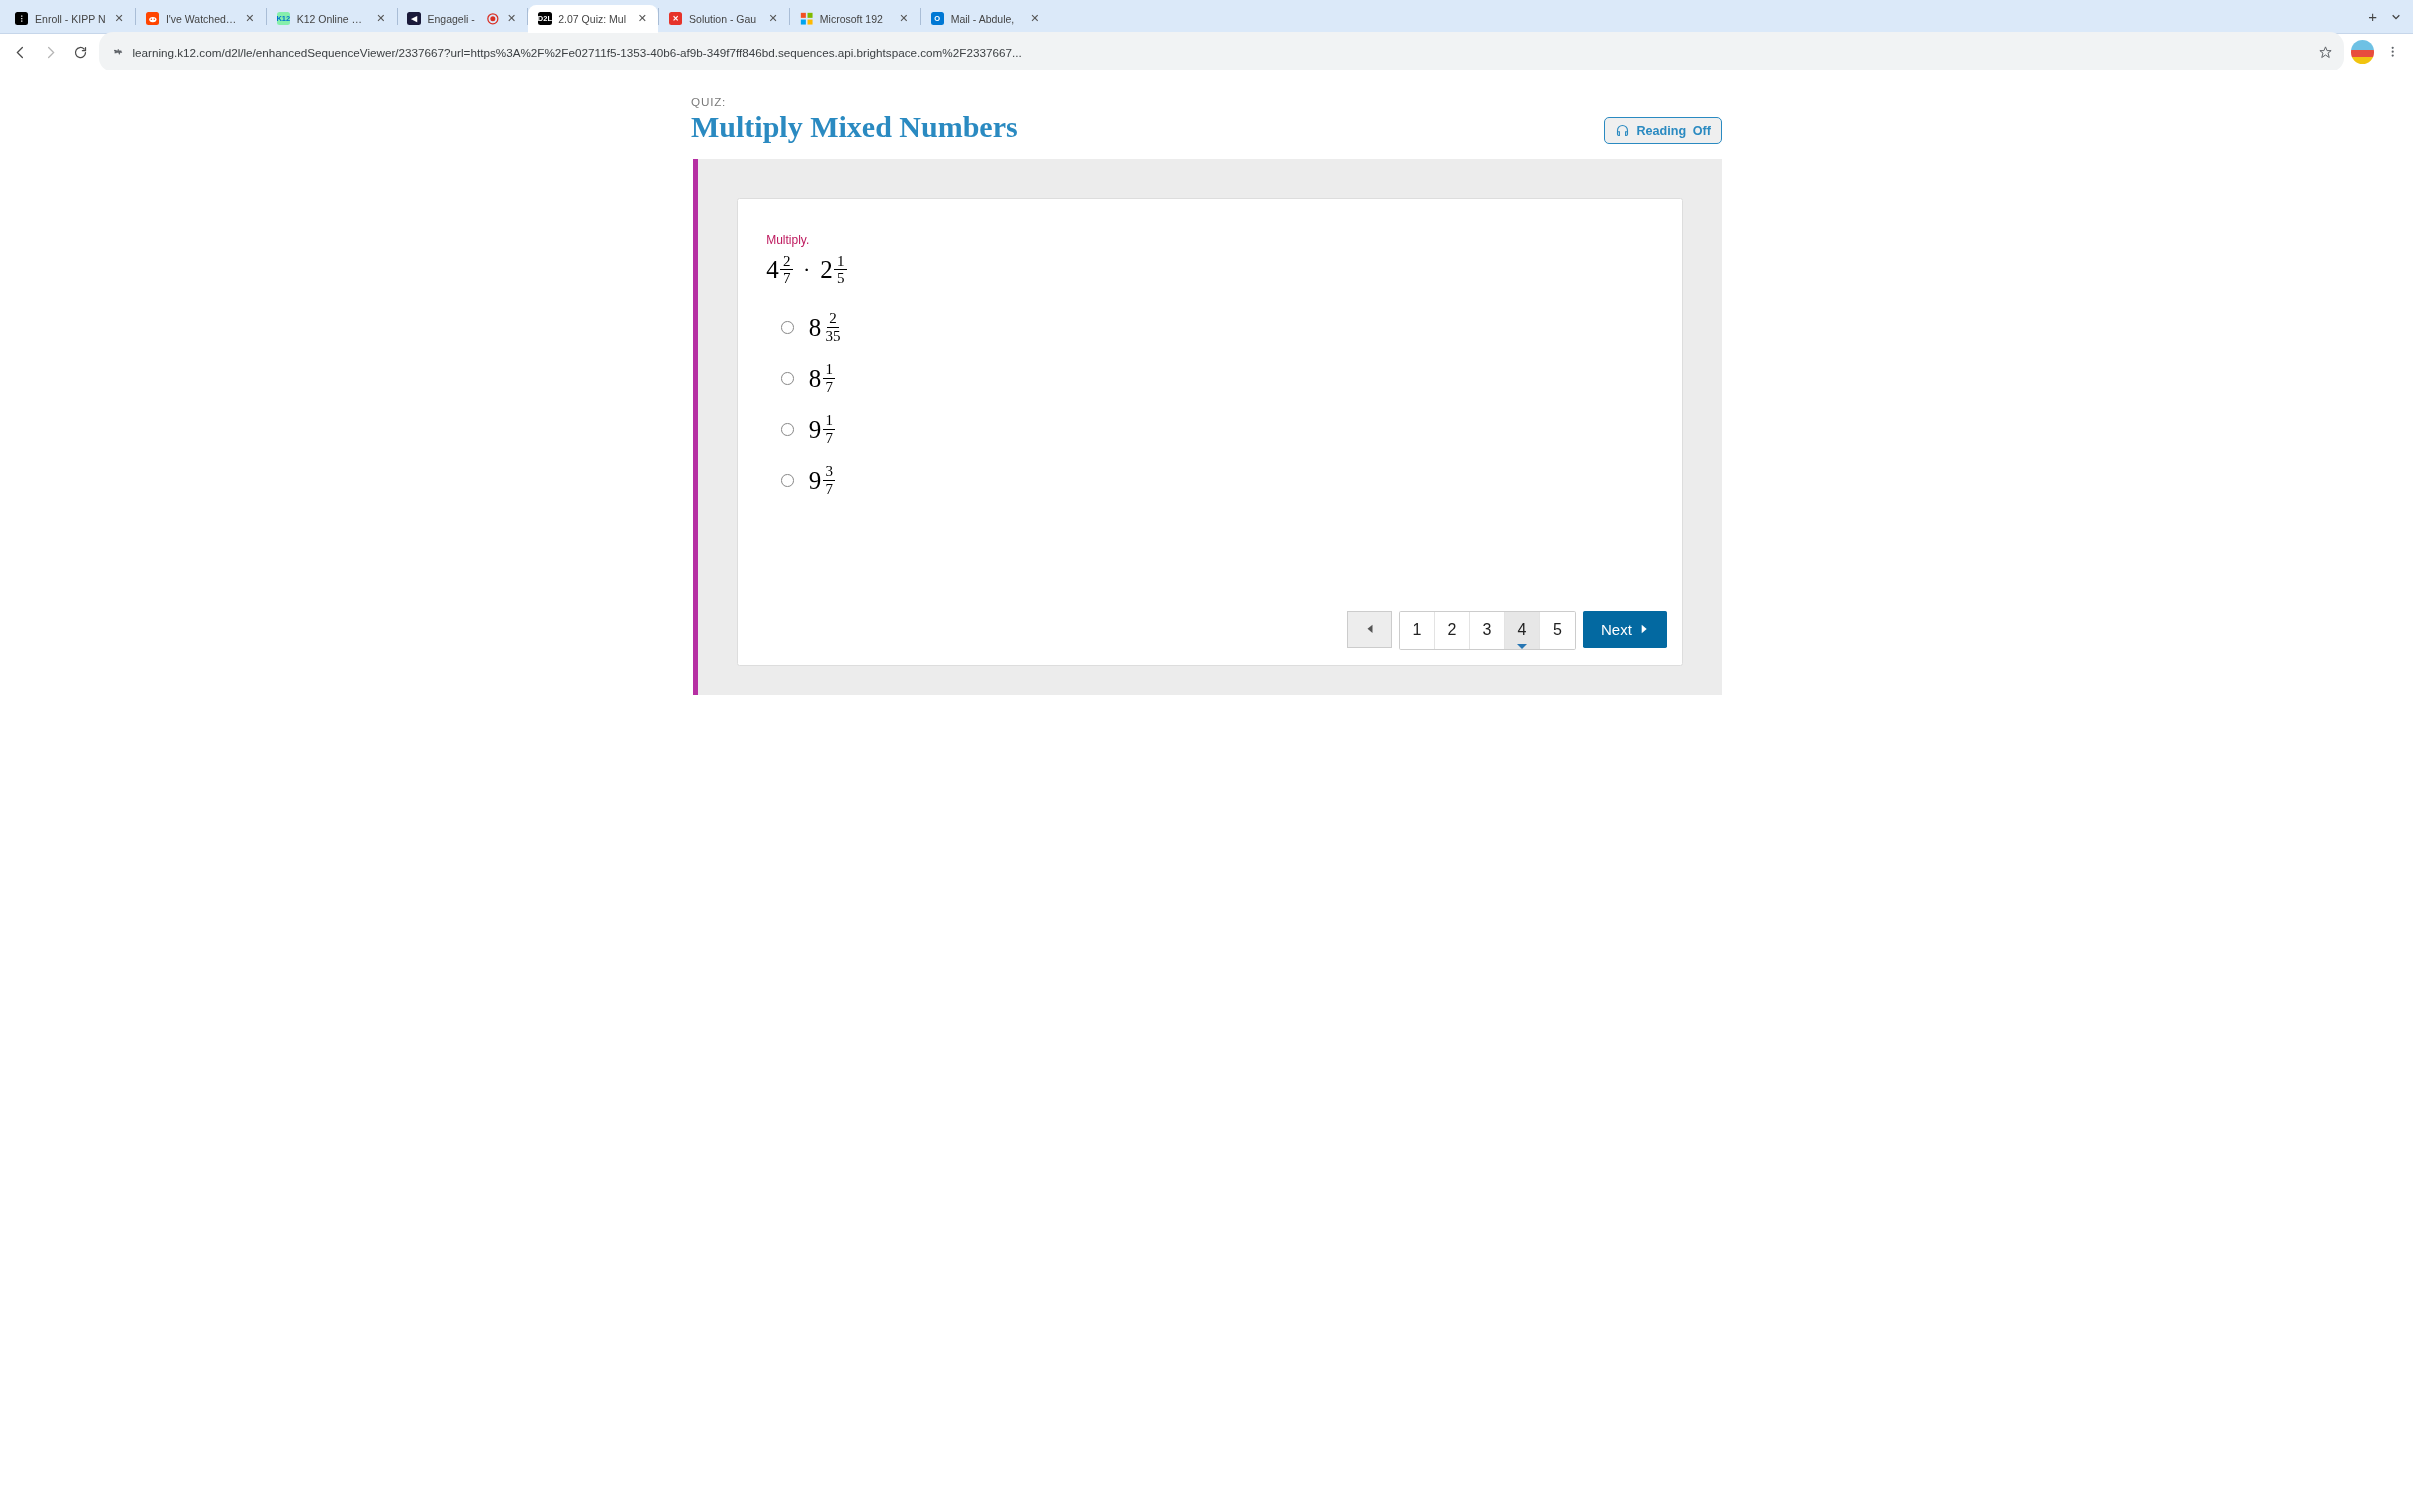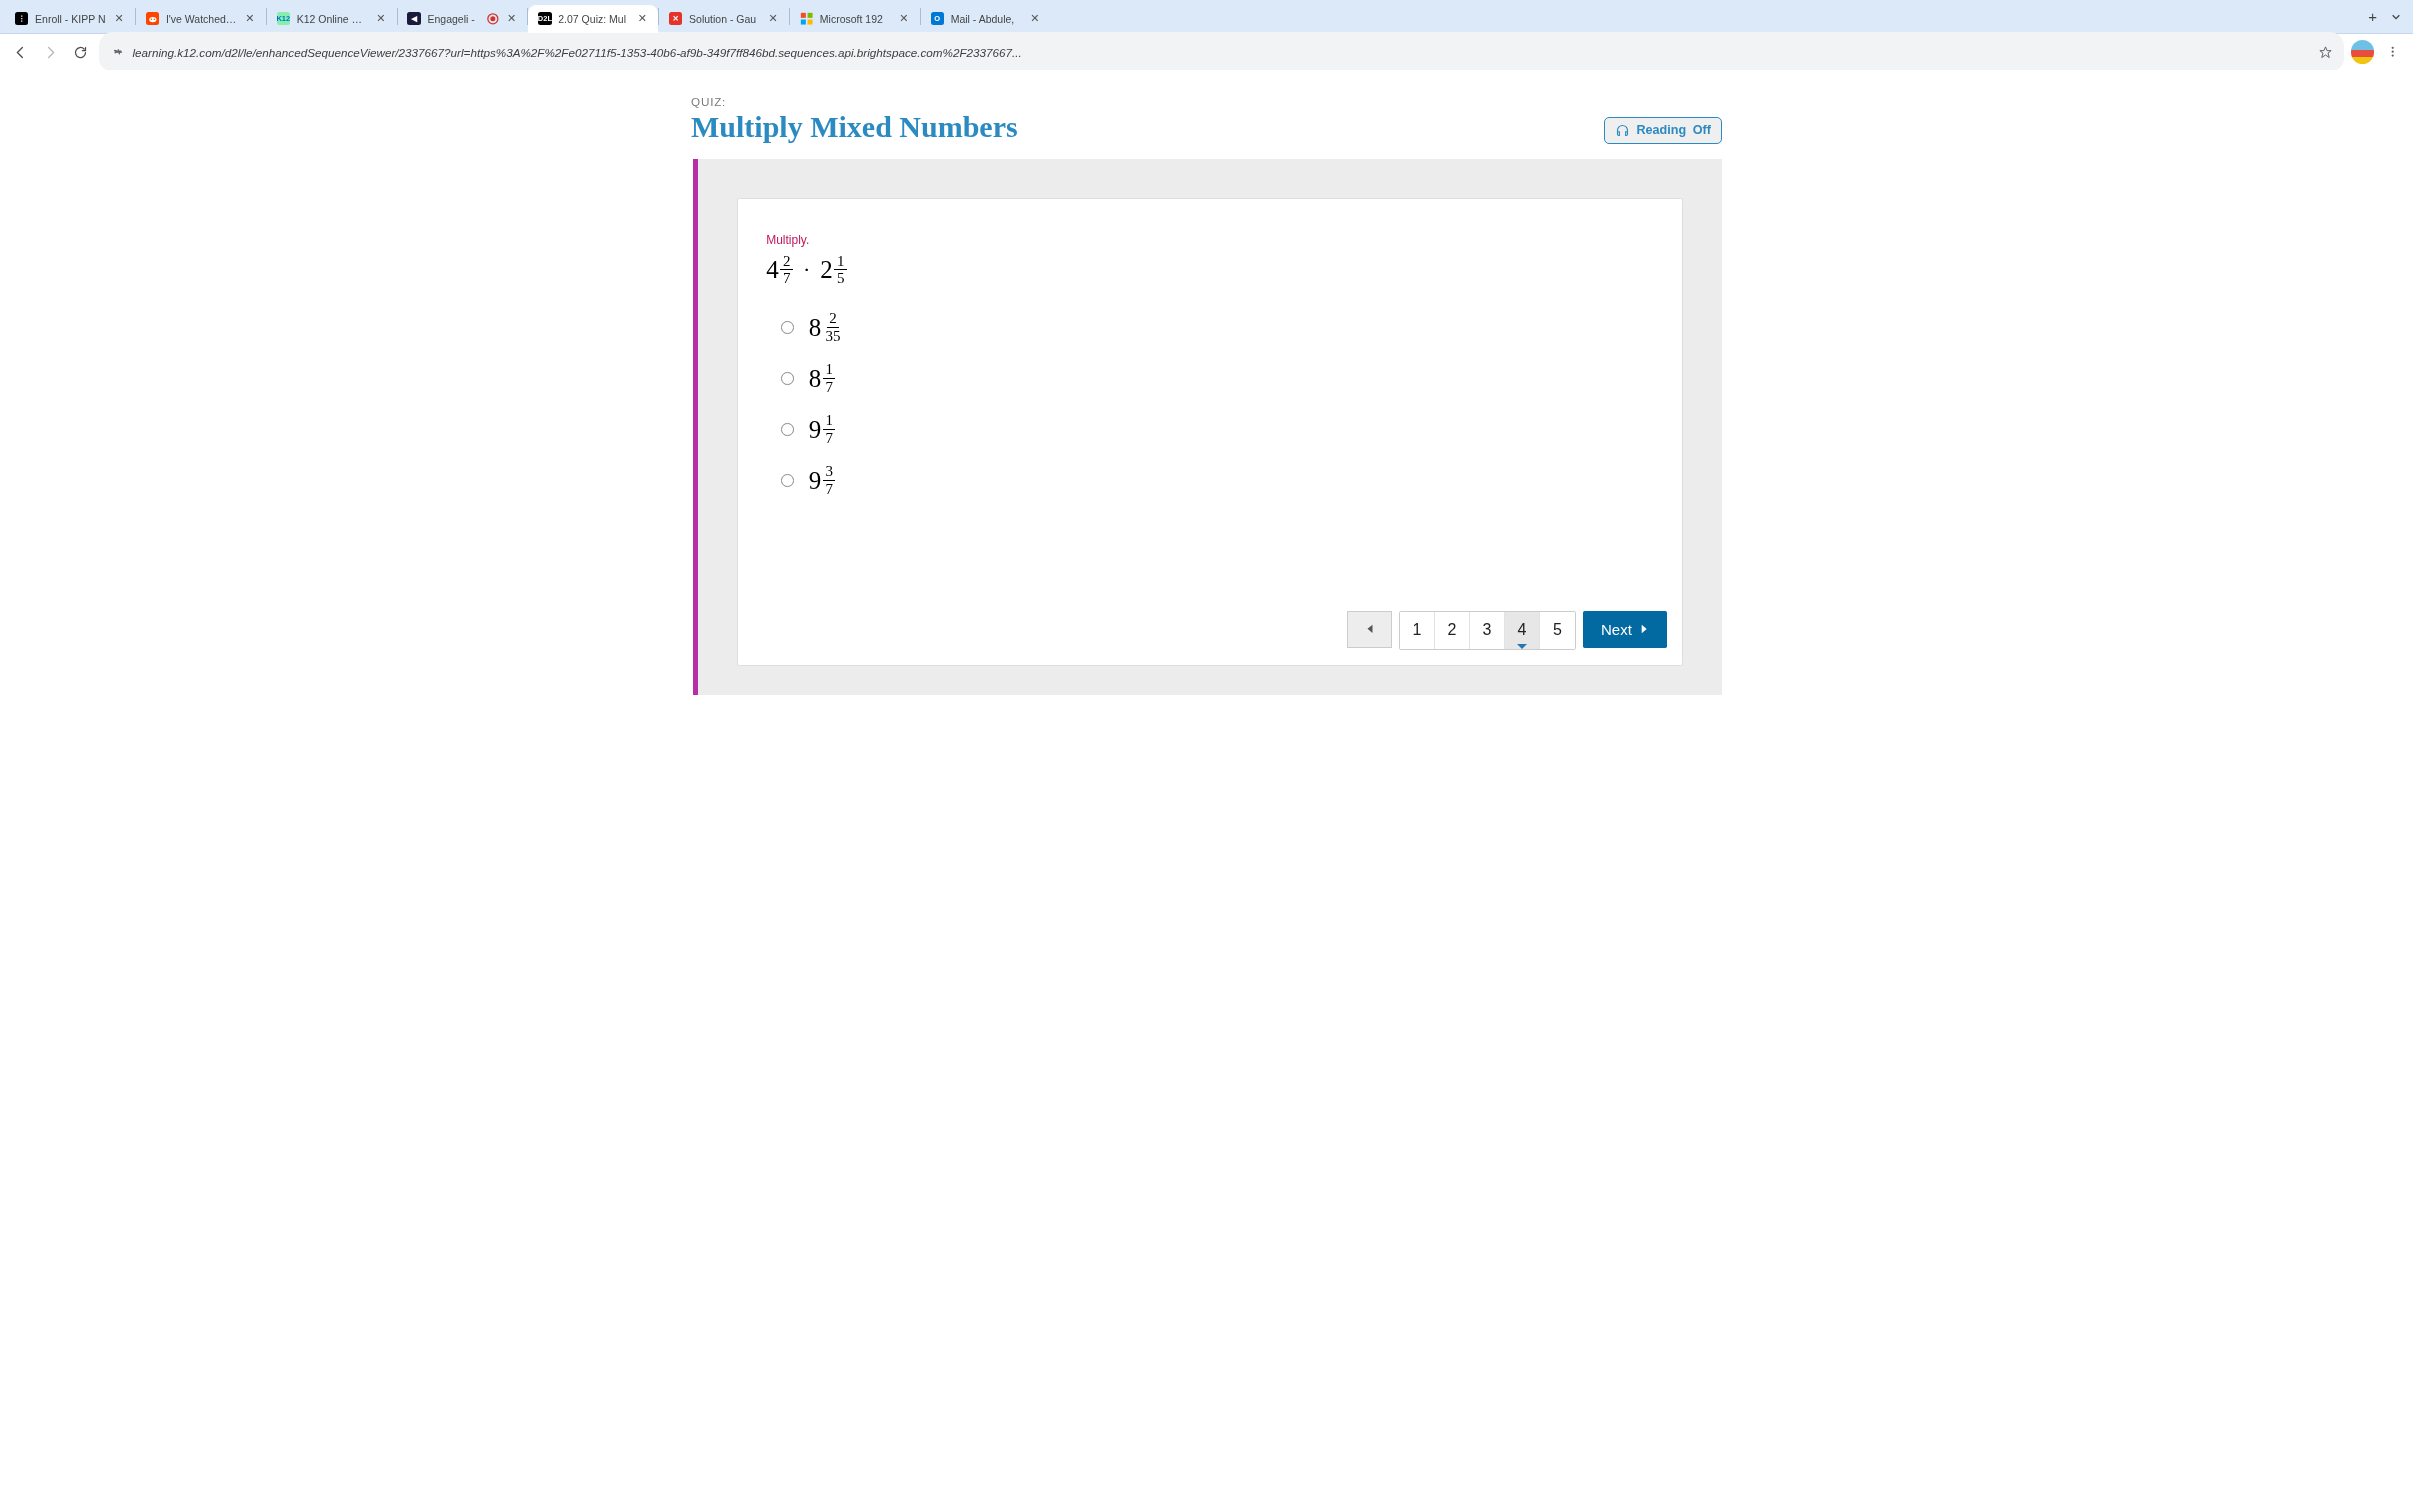--- a/index.html
+++ b/index.html
@@ -14,35 +14,35 @@
   .tab .favicon { width: 13.4px; height: 13.4px; flex: none; border-radius: 2.5px; display: flex; align-items: center; justify-content: center; font-size: 7.5px; font-weight: 700; color: #fff; }
   .tab .label { overflow: hidden; text-overflow: ellipsis; flex: 1; min-width: 0; }
   .tab .close { width: 11.7px; height: 11.7px; flex: none; color: #555; font-size: 11px; line-height: 11.7px; text-align: center; }
   .tab-sep { width: 0.8px; height: 17px; background: #a9bdd6; align-self: center; flex: none; }
   .new-tab { width: 23.5px; height: 23.5px; display: flex; align-items: center; justify-content: center; font-size: 15px; color: #444; align-self: center; }
   .chrome-caret { width: 23.5px; height: 23.5px; display: flex; align-items: center; justify-content: center; align-self: center; color: #444; }
 
   .toolbar { height: 37px; background: #fff; border-bottom: 0.8px solid #e6e6e6; display: flex; align-items: center; padding: 0 8.4px; gap: 6.7px; }
   .nav-btn { width: 23.5px; height: 23.5px; display: flex; align-items: center; justify-content: center; color: #4a4a4a; border-radius: 50%; }
   .nav-btn.disabled { color: #b5b5b5; }
-  .address-bar { flex: 1; height: 40px; background: #f1f3f4; border-radius: 14.2px; display: flex; align-items: center; padding: 0 11.7px; gap: 8.4px; color: #3c4043; font-size: 11.7px; overflow: hidden; font-style: italic; }
+  .address-bar { flex: 1; height: 40px; background: #f1f3f4; border-radius: 14.2px; display: flex; align-items: center; padding: 0 11.7px; gap: 8.4px; color: #3c4043; font-size: 11.7px; overflow: hidden; }
   .address-bar .site-icon { width: 13.4px; height: 13.4px; color: #5f6368; flex: none; }
   .address-bar .url { white-space: nowrap; overflow: hidden; text-overflow: ellipsis; flex: 1; }
   .address-bar .star { color: #5f6368; flex: none; }
   .profile { width: 23.5px; height: 23.5px; border-radius: 50%; background: linear-gradient(#6ec1e4 40%, #e84d3d 40% 70%, #f1c40f 70%); flex: none; }
   .kebab { width: 23.5px; height: 23.5px; display: flex; align-items: center; justify-content: center; color: #5f6368; }
 
   
   .viewport { position: absolute; top: 70px; left: 0; right: 0; bottom: 0; overflow: auto; background: #fff; }
   .page { max-width: 1031px; margin: 0 auto; padding: 25px 0 34px 0; }
 
   .quiz-header { display: flex; align-items: flex-end; justify-content: space-between; padding: 0 0 15px 0; }
   .quiz-header-left .eyebrow { font-size: 11.7px; letter-spacing: 0.8px; color: #7a7a7a; font-weight: 500; margin-bottom: 1.7px; }
   .quiz-header-left h1 { font-family: Georgia, 'Times New Roman', serif; font-size: 30px; color: #2a8ac1; font-weight: 600; text-align: right; }
-  .reading-toggle { border: 0.8px solid #2a8ac1; color: #2a8ac1; border-radius: 5px; padding: 5px 10px; font-size: 12.6px; display: flex; align-items: center; gap: 6.7px; font-weight: 600; }
+  .reading-toggle { border: 0.8px solid #2a8ac1; color: #2a8ac1; border-radius: 5px; padding: 5px 10px; font-size: 12.6px; display: flex; align-items: flex-end; gap: 6.7px; font-weight: 600; }
   .reading-toggle .hp-icon { width: 15px; height: 15px; }
 
   .quiz-body-wrap { border-left: 5px solid #b62fa3; background: #ececec; padding: 39px 39px 0 39px; min-height: 536px; margin-left: 1.7px; }
   .question-card { background: #fff; border: 0.8px solid #ddd; border-radius: 2.5px; padding: 34px 28.5px 30px 28.5px; min-height: 468px; position: relative; }
 
   .prompt { font-size: 12px; color: #be185d; margin-bottom: 7px; }
 
   .mixed { font-family: Georgia, 'Times New Roman', serif; font-size: 23.5px; display: inline-flex; align-items: center; color: #000; }
   .mixed .whole { font-size: 25px; }
   .mixed .frac { display: inline-flex; flex-direction: column; align-items: center; font-size: 15px; line-height: 1; margin-left: 1.7px; }

